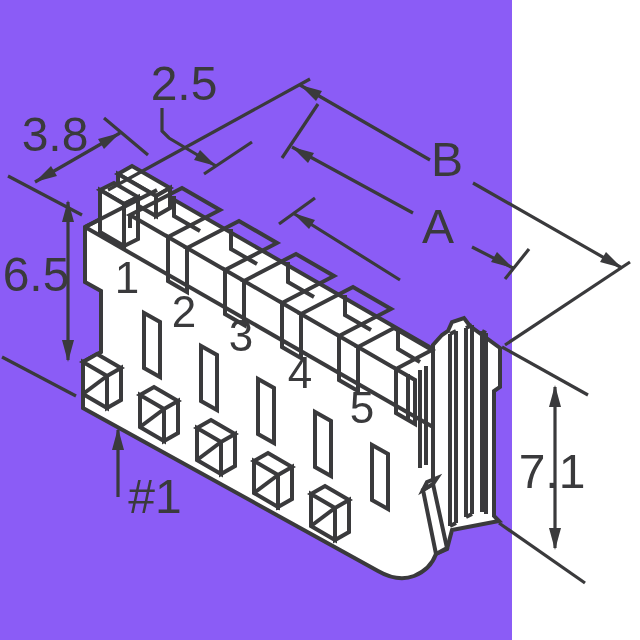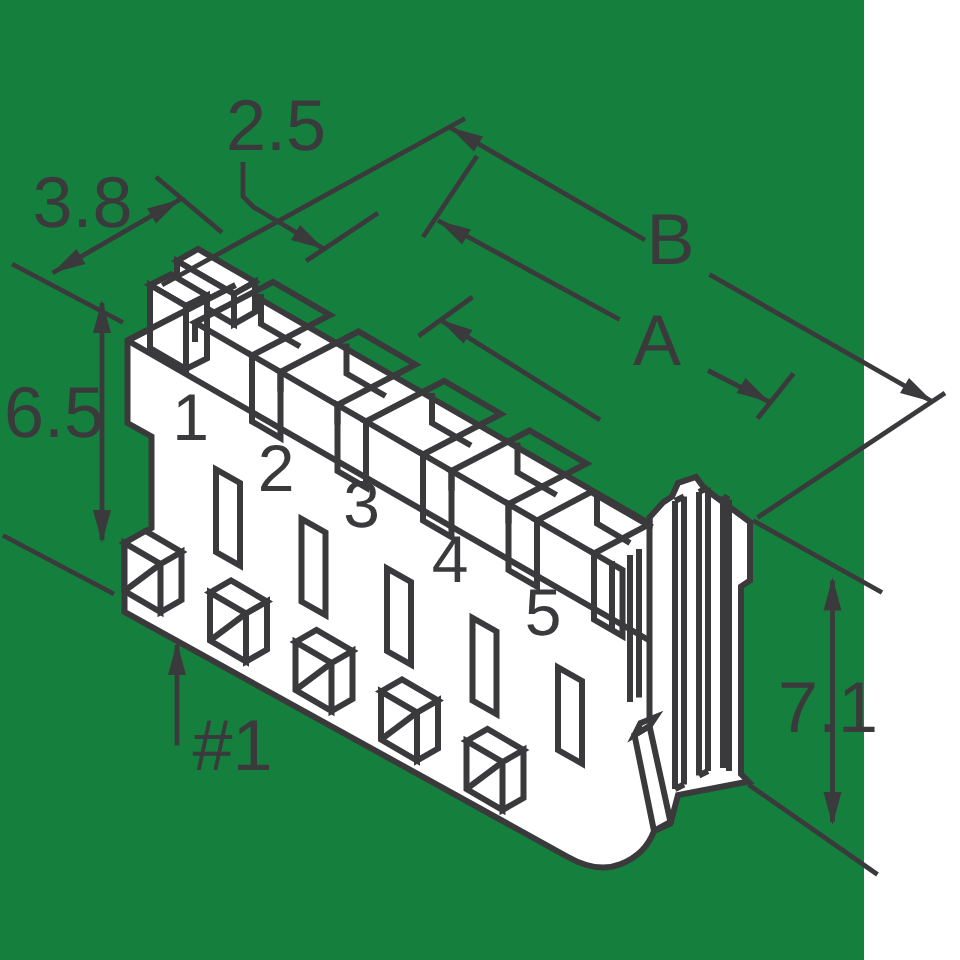--- a/index.html
+++ b/index.html
@@ -1,16 +1,16 @@
 <!DOCTYPE html>
 <html><head>
 <meta charset="utf-8">
 <style>
   html,body{margin:0;padding:0;background:#ffffff;width:640px;height:640px;overflow:hidden;}
-  .stage{position:relative;width:576px;height:640px;background:#15803d;}
+  .stage{position:relative;width:512px;height:640px;background:#8b5cf6;}
   svg{display:block;}
   .ln{fill:none;stroke:#3a3a3c;stroke-width:4;stroke-linejoin:miter;stroke-linecap:butt;}
   .ln-thin{fill:none;stroke:#3a3a3c;stroke-width:3.2;stroke-linejoin:miter;stroke-linecap:butt;}
   .face{fill:#ffffff;stroke:#3a3a3c;stroke-width:4;stroke-linejoin:miter;}
   .hd{fill:#3a3a3c;stroke:none;}
   .dimtxt{font-family:"Liberation Sans","DejaVu Sans",sans-serif;font-size:48px;fill:#3a3a3c;text-anchor:middle;}
   .pintxt{font-family:"Liberation Sans","DejaVu Sans",sans-serif;font-size:44px;fill:#3a3a3c;text-anchor:middle;}
 </style>
 </head>
 <body>

